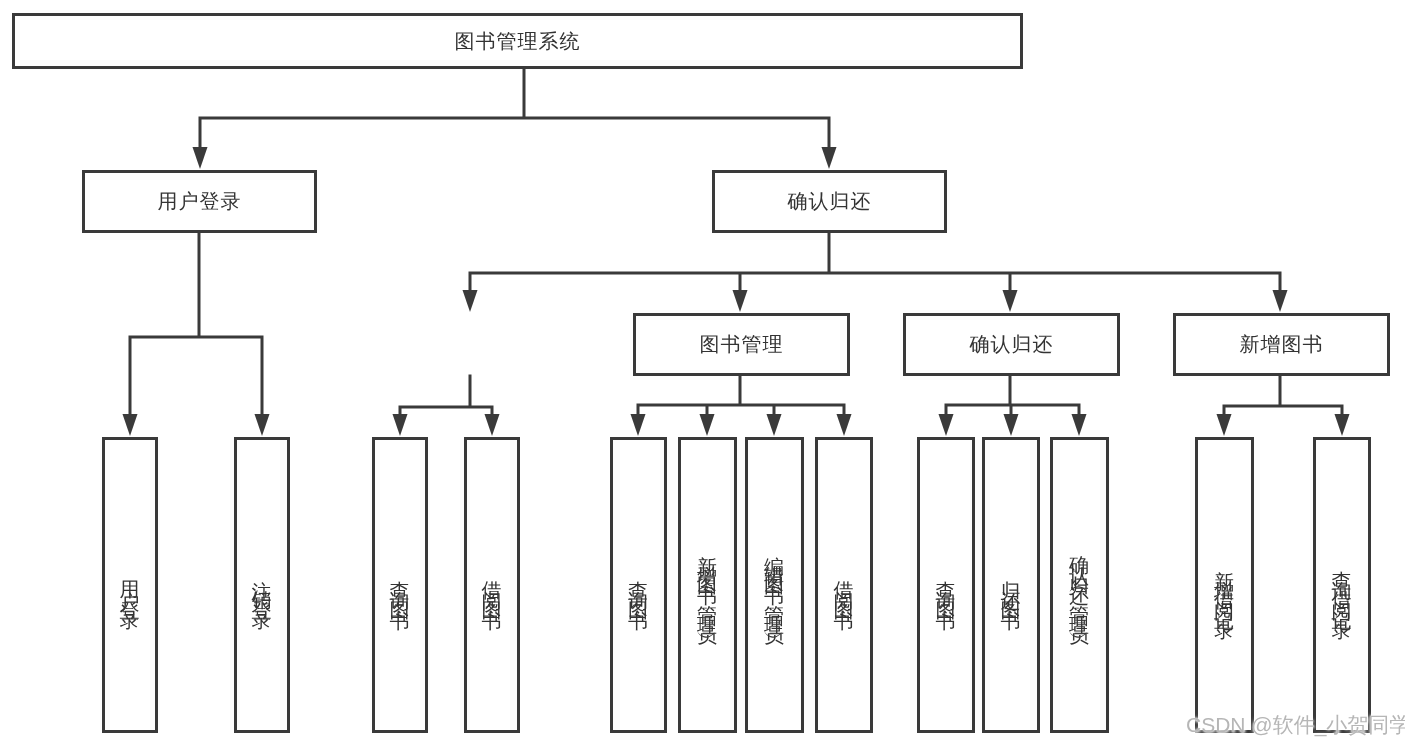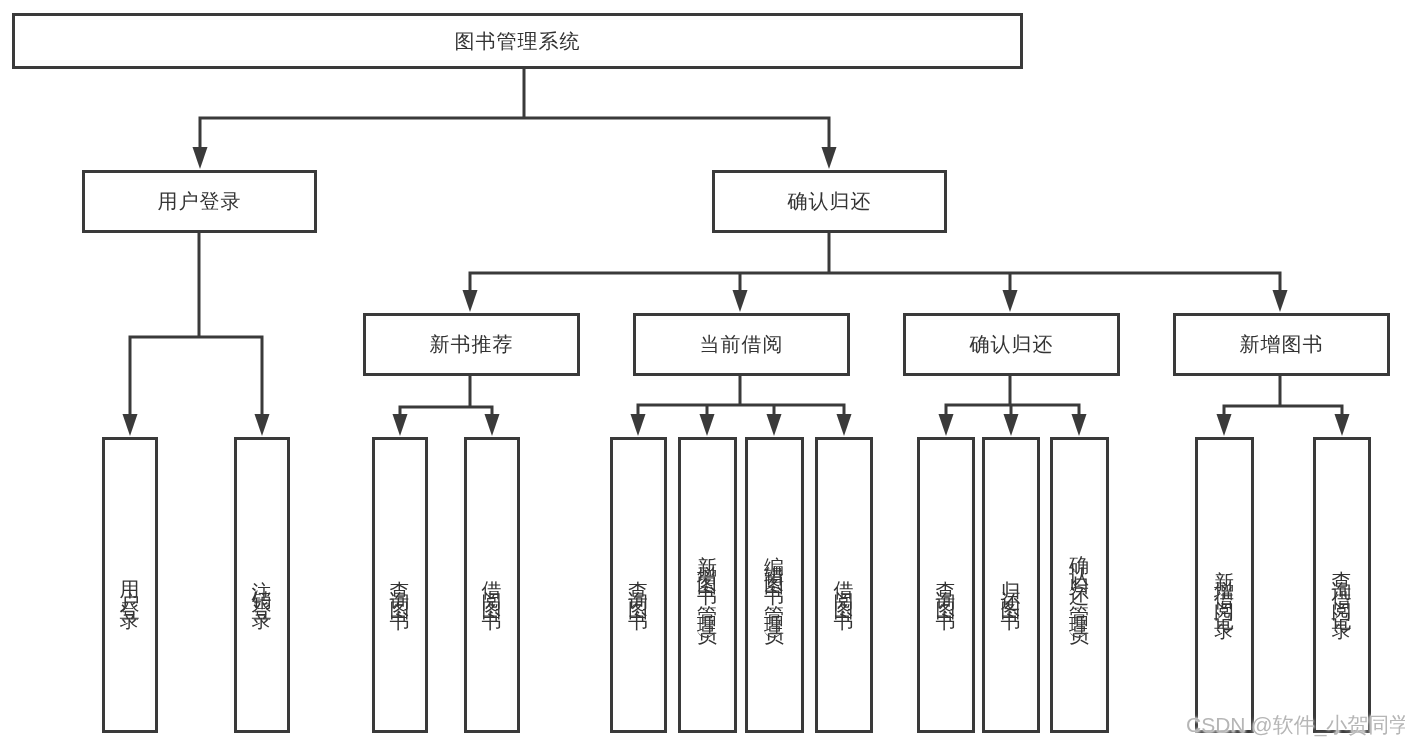--- a/index.html
+++ b/index.html
@@ -82,25 +82,22 @@
     <span class="lbl">图书管理系统</span>
   </div>
 
   <div class="box h" style="left:82px;top:170px;width:235px;height:63px">
     <span class="lbl">用户登录</span>
   </div>
   <div class="box h" style="left:712px;top:170px;width:235px;height:63px">
     <span class="lbl">确认归还</span>
   </div>
 
-  <div class="box h" style="left:363px;top:313px;width:217px;height:63px">
-    <span class="lbl">新书推荐</span>
-  </div>
   <div class="box h" style="left:633px;top:313px;width:217px;height:63px">
-    <span class="lbl">当前借阅</span>
+    <span class="lbl">图书管理</span>
   </div>
   <div class="box h" style="left:903px;top:313px;width:217px;height:63px">
     <span class="lbl">确认归还</span>
   </div>
   <div class="box h" style="left:1173px;top:313px;width:217px;height:63px">
     <span class="lbl">新增图书</span>
   </div>
 
   <div class="box v" style="left:102px;top:437px;width:56px;height:296px">
     <span class="lbl">用户登录</span>

